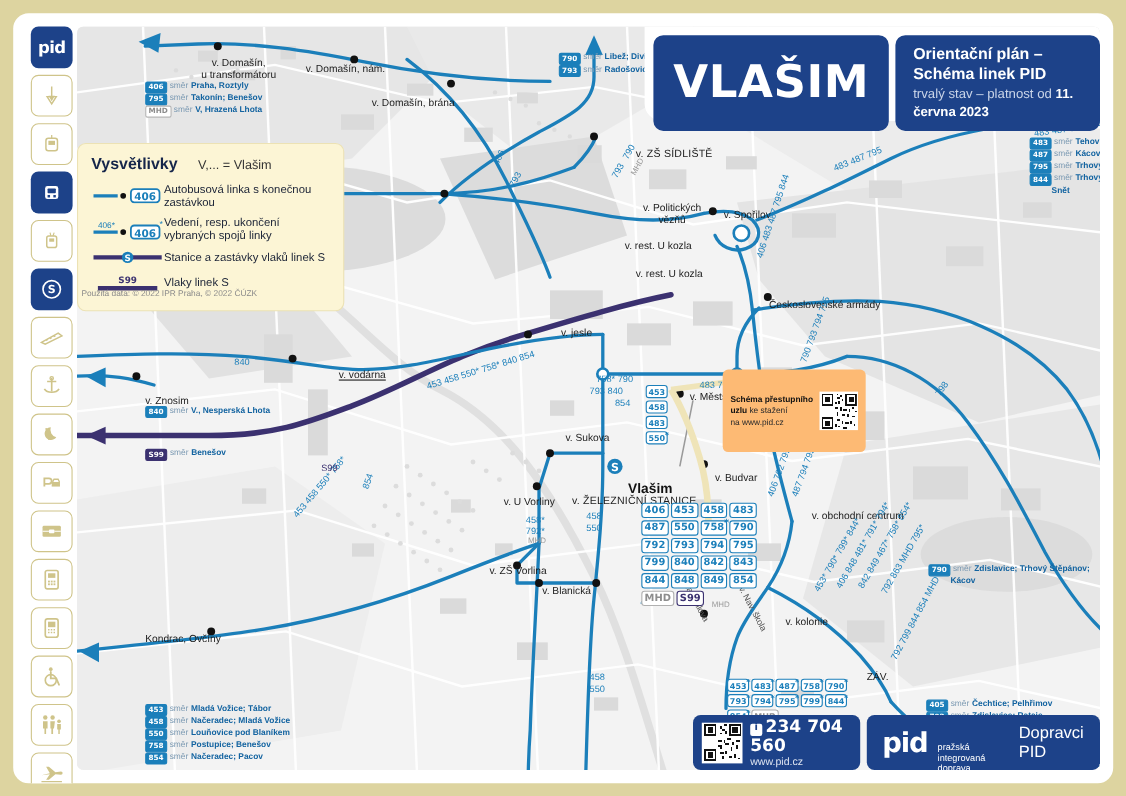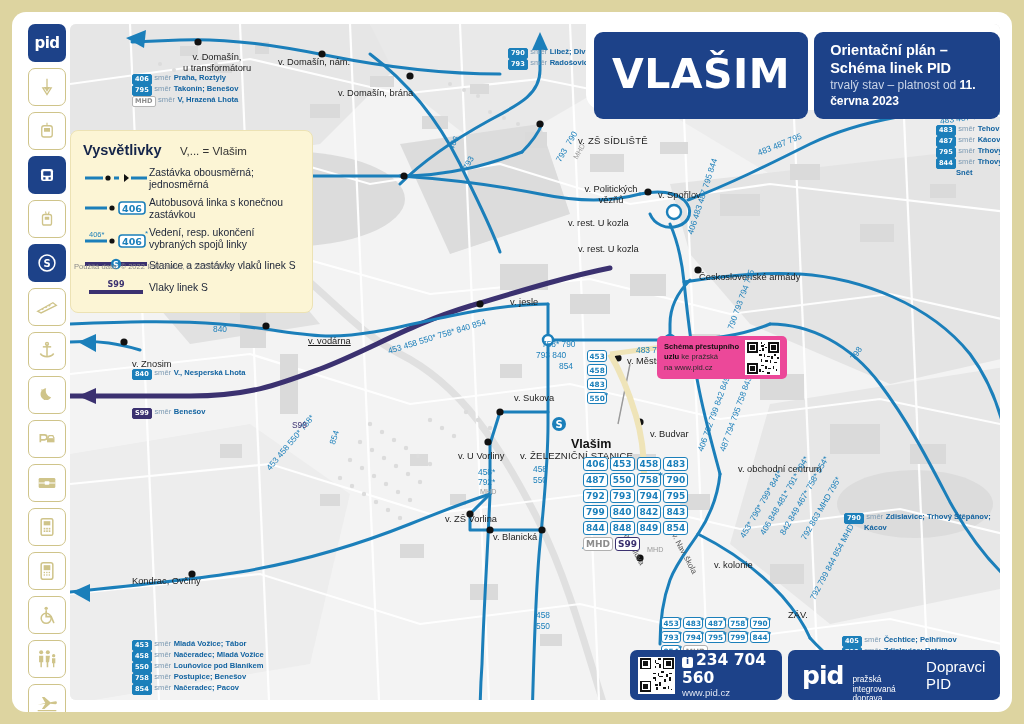--- a/index.html
+++ b/index.html
@@ -158,22 +158,22 @@
     position:absolute; z-index:14;
     font-size:8.4px; color:#1b7fba; white-space:nowrap;
     font-family:"Liberation Sans", sans-serif;
   }
   .rnum.dark { color:#3b3170; }
   .rnum.grey { color:#9a9a9a; font-size:7.2px; }
 
   
   #qrnote {
     position:absolute; left:587px; top:312px; z-index:28;
-    background:#ec4899; border-radius:5px;
-    padding:4px 7px; display:flex; align-items:center; gap:6px;
+    background:#fdba74; border-radius:5px;
+    padding:20px 7px; display:flex; align-items:center; gap:6px;
   }
   #qrnote .txt { font-size:7.6px; color:#2b2b2b; line-height:1.35; }
   #qrnote .txt b { color:#111; }
   .qr { background:#fff; padding:1.5px; }
   .qr svg { display:block; }
 
   
   #footL {
     position:absolute; left:560px; bottom:0px; width:152px; height:50px;
     background:#1d4289; border-radius:7px; z-index:35;
@@ -687,21 +687,21 @@
             <span class="chip sm">453</span>
             <span class="chip sm">458</span>
             <span class="chip sm">483</span>
             <span class="chip sm star">550</span>
           </div>
         </div>
 
       <div id="qrnote">
         <div class="txt">
           <b>Schéma přestupního</b><br>
-          <b>uzlu</b><span> ke pražská</span><br>
+          <b>uzlu</b><span> ke stažení</span><br>
           <span>na www.pid.cz</span>
         </div>
         <span class="qr">
           <svg width="32" height="32" viewBox="0 0 21 21" shape-rendering="crispEdges">
             <rect width="21" height="21" fill="#fff"></rect>
             <g fill="#111">
               <rect x="0" y="0" width="7" height="7"></rect>
                 <rect x="1" y="1" width="5" height="5" fill="#fff"></rect>
                 <rect x="2" y="2" width="3" height="3"></rect>
               <rect x="14" y="0" width="7" height="7"></rect>
@@ -749,30 +749,20 @@
           </div>
         </div>
       </div>
 
       <div id="legend">
         <h3>Vysvětlivky</h3>
         <span class="abbrev">V,... = Vlašim</span>
         <div id="legend-rows">
             <div class="lgrow">
               <span class="lgsym"><svg width="66" height="14" viewBox="0 0 66 14">
-        <path d="M2 7 L20 7" stroke="#1b7fba" stroke-width="3"></path>
-        <circle cx="25" cy="7" r="2.6" fill="#111"></circle>
-        <path d="M31 7 L36 7" stroke="#1b7fba" stroke-width="3"></path>
-        <path d="M41 3 L41 11 L46 7 Z" fill="#111"></path>
-        <path d="M48 7 L64 7" stroke="#1b7fba" stroke-width="3"></path>
-                </svg></span>
-                 <span class="lgtext">Zastávka obousměrná; jednosměrná</span>
-            </div>
-            <div class="lgrow">
-              <span class="lgsym"><svg width="66" height="14" viewBox="0 0 66 14">
         <path d="M2 7 L24 7" stroke="#1b7fba" stroke-width="3"></path>
         <circle cx="29" cy="7" r="2.6" fill="#111"></circle>
         <rect x="36" y="1" width="26" height="12" rx="3" fill="#fff" stroke="#1b7fba" stroke-width="1.6"></rect>
         <text x="49" y="11" font-size="9.5" font-weight="bold" fill="#1b7fba" text-anchor="middle" font-family="DejaVu Sans, sans-serif">406</text>
                 </svg></span>
                  <span class="lgtext">Autobusová linka s konečnou zastávkou</span>
             </div>
             <div class="lgrow">
               <span class="lgsym"><svg width="66" height="18" viewBox="0 0 66 18">
         <path d="M2 10 L24 10" stroke="#1b7fba" stroke-width="3"></path>

